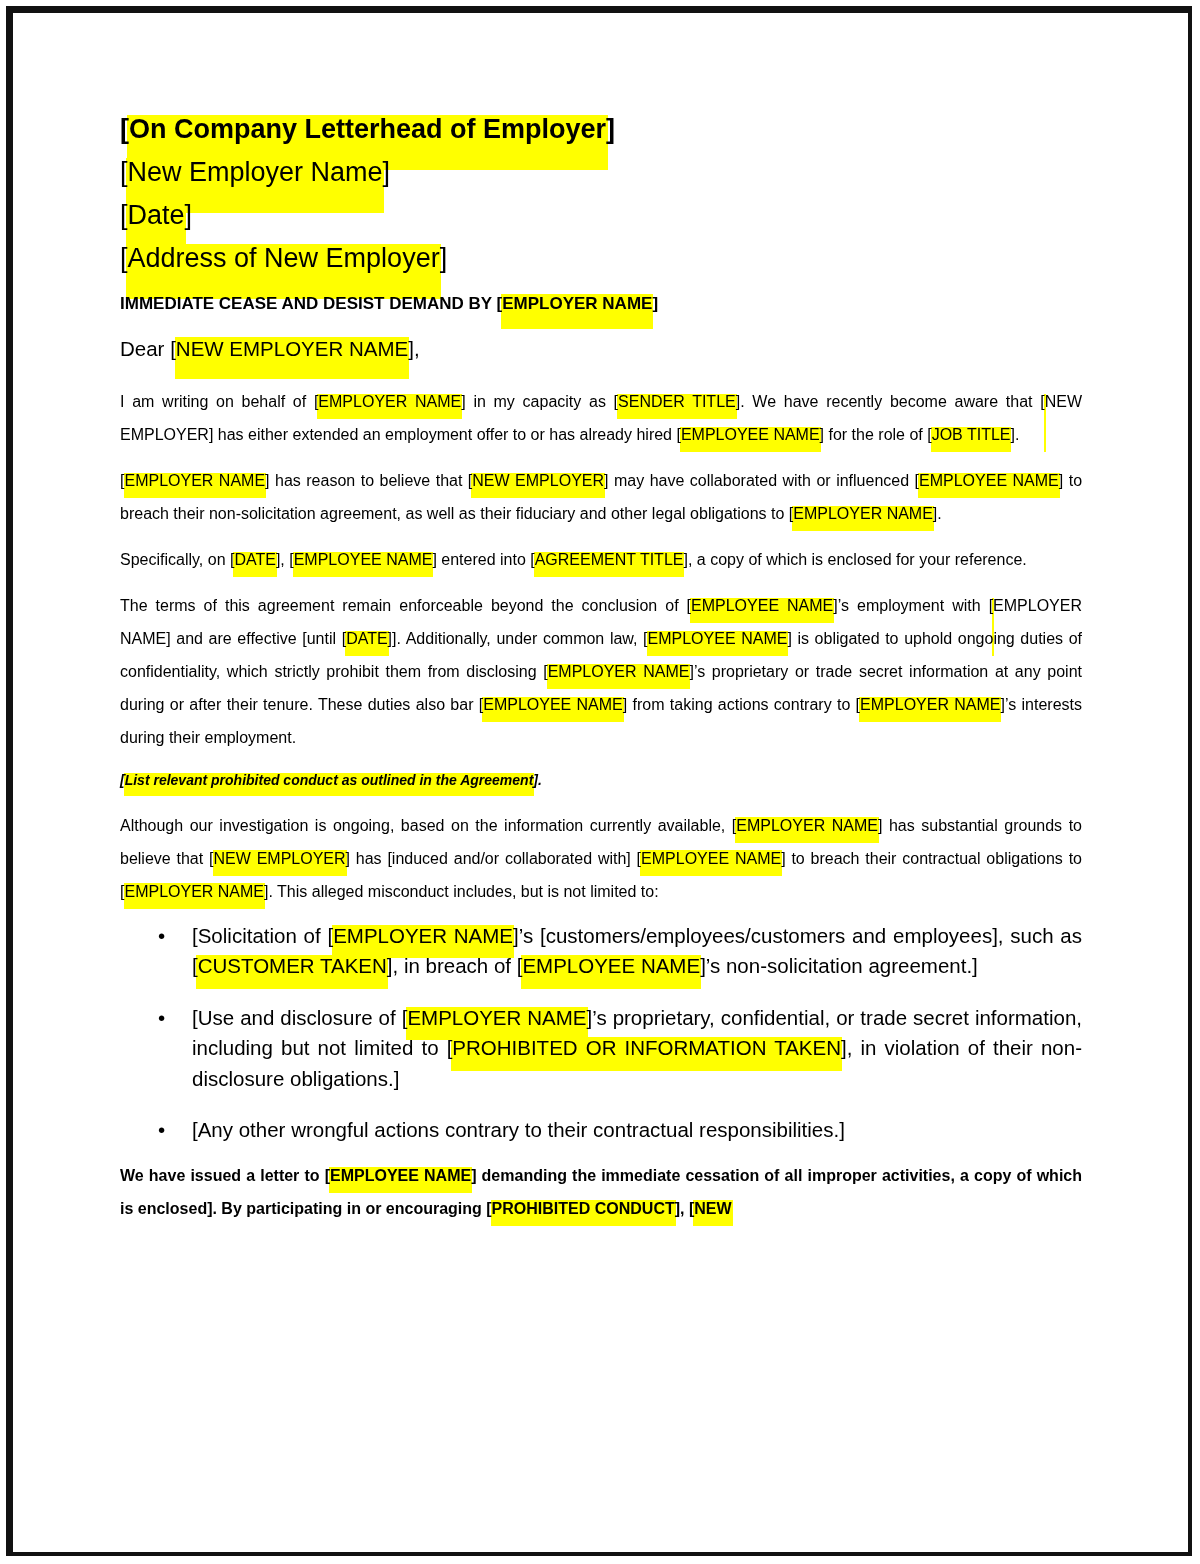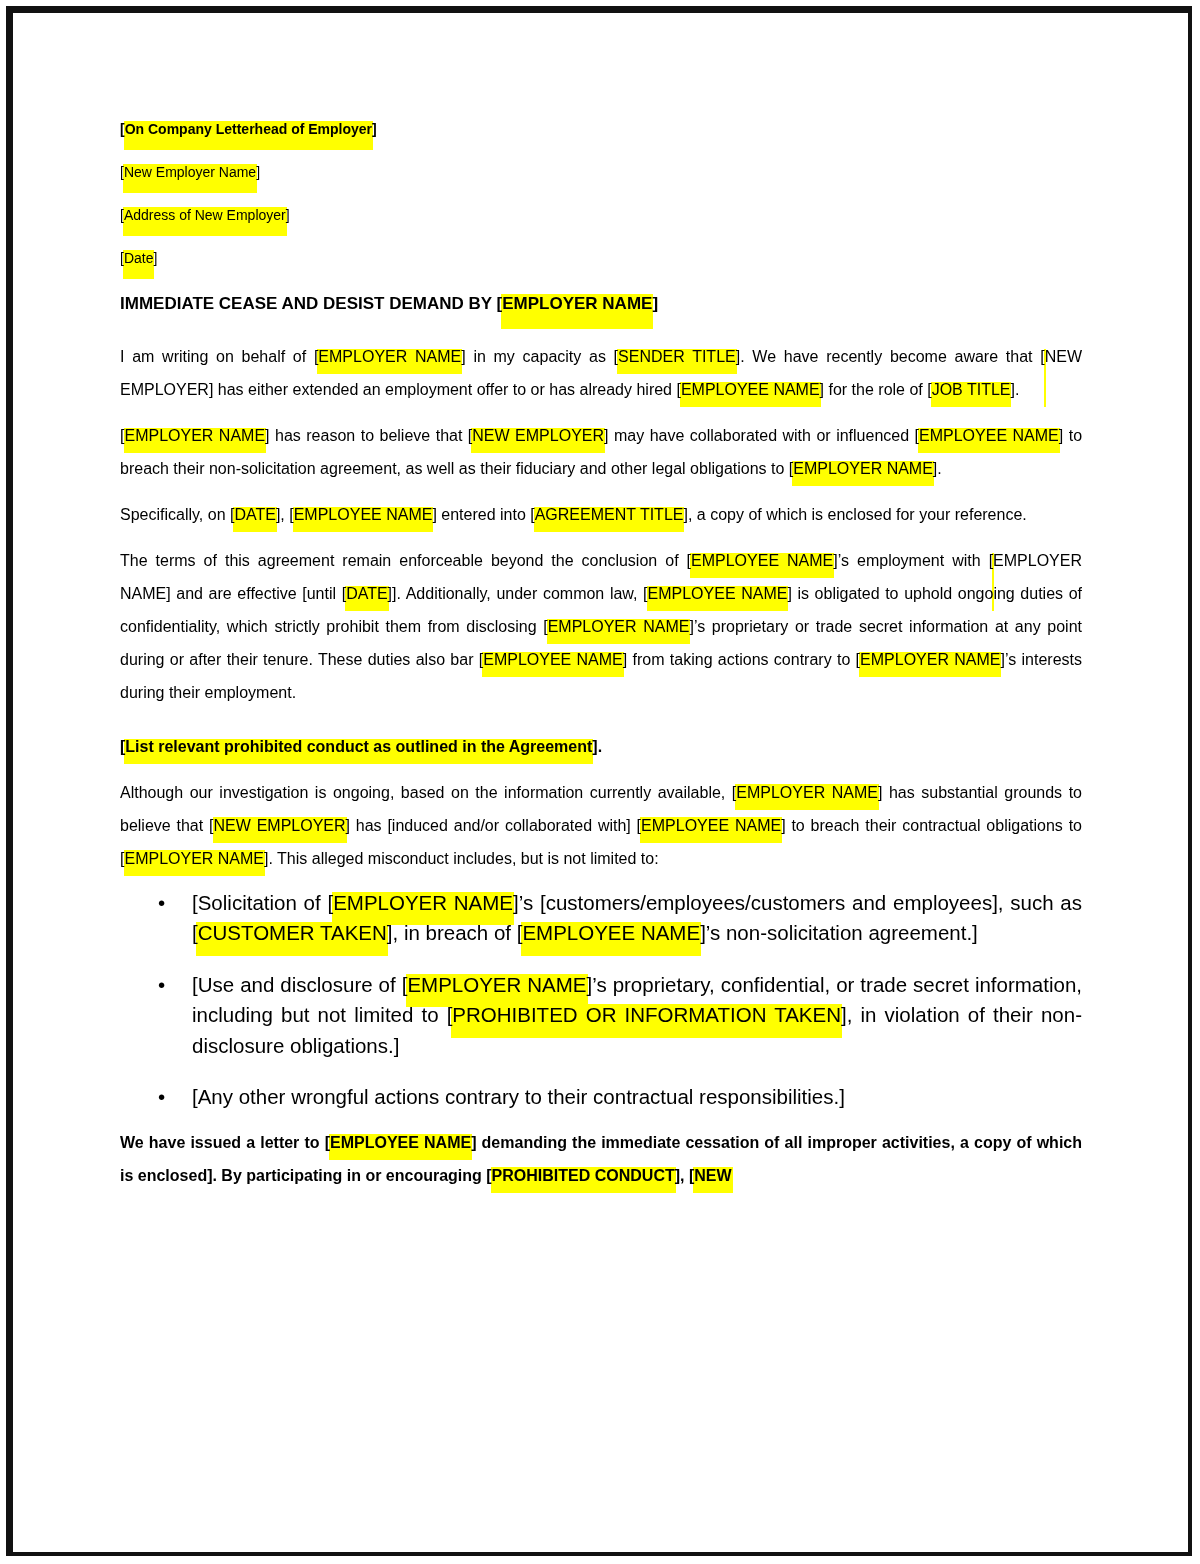--- a/index.html
+++ b/index.html
@@ -34,21 +34,21 @@
 
   #doc-body {
     position: absolute;
     left: 120px;
     top: 108px;
     width: 962px;
   }
 
   
   .hdr-line {
-    font-size: 14px;
+    font-size: 27px;
     line-height: 43px;
     color: #000000;
     white-space: nowrap;
   }
   .hdr-line.bold { font-weight: bold; }
 
   .doc-heading {
     font-size: 17px;
     font-weight: bold;
     line-height: 43px;
@@ -69,25 +69,26 @@
     font-size: 16px;
     line-height: 33px;
     color: #000000;
     text-align: justify;
     text-justify: inter-word;
     margin-top: 13px;
   }
   .para.lead { margin-top: 15px; }
 
   .para-italic {
-    font-size: 16px;
+    font-size: 14px;
     line-height: 30.5px;
     color: #000000;
     font-weight: bold;
-    margin-top: 23px;
+    font-style: italic;
+    margin-top: 11px;
   }
 
   
   .bullets {
     margin: 13px 0 0 0;
     padding: 0;
     list-style: none;
   }
   .bullet-item {
     position: relative;
@@ -149,26 +150,27 @@
 
 <div id="page">
 
   <div id="page-frame"></div>
 
   <div id="doc-body">
 
     <div id="header-block">
         <div class="hdr-line bold">[<span class="hl">On Company Letterhead of Employer</span>]</div>
         <div class="hdr-line">[<span class="hl">New Employer Name</span>]</div>
+        <div class="hdr-line">[<span class="hl">Date</span>]</div>
         <div class="hdr-line">[<span class="hl">Address of New Employer</span>]</div>
-        <div class="hdr-line">[<span class="hl">Date</span>]</div>
       </div>
 
     <div class="doc-heading" id="heading-block">IMMEDIATE CEASE AND DESIST DEMAND BY [<span class="hl">EMPLOYER NAME</span>]</div>
 
+    <div class="salutation" id="salutation-block">Dear [<span class="hl">NEW EMPLOYER NAME</span>],</div>
 
     <div id="paragraphs-block">
         <p class="para lead" style="margin: 15px 0px 0px;">I am writing on behalf of [<span class="hl">EMPLOYER NAME</span>] in my capacity as [<span class="hl">SENDER TITLE</span>]. We have recently become aware that [<span class="hl">NEW EMPLOYER</span>] has either extended an employment offer to or has already hired [<span class="hl">EMPLOYEE NAME</span>] for the role of [<span class="hl">JOB TITLE</span>].</p>
         <p class="para" style="margin: 13px 0px 8px;">[<span class="hl">EMPLOYER NAME</span>] has reason to believe that [<span class="hl">NEW EMPLOYER</span>] may have collaborated with or influenced [<span class="hl">EMPLOYEE NAME</span>] to breach their non-solicitation agreement, as well as their fiduciary and other legal obligations to [<span class="hl">EMPLOYER NAME</span>].</p>
         <p class="para" style="margin: 13px 0px 0px;">Specifically, on [<span class="hl">DATE</span>], [<span class="hl">EMPLOYEE NAME</span>] entered into [<span class="hl">AGREEMENT TITLE</span>], a copy of which is enclosed for your reference.</p>
         <p class="para" style="margin: 13px 0px 0px;">The terms of this agreement remain enforceable beyond the conclusion of [<span class="hl">EMPLOYEE NAME</span>]’s employment with [<span class="hl">EMPLOYER NAME</span>] and are effective [until [<span class="hl">DATE</span>]]. Additionally, under common law, [<span class="hl">EMPLOYEE NAME</span>] is obligated to uphold ongoing duties of confidentiality, which strictly prohibit them from disclosing [<span class="hl">EMPLOYER NAME</span>]’s proprietary or trade secret information at any point during or after their tenure. These duties also bar [<span class="hl">EMPLOYEE NAME</span>] from taking actions contrary to [<span class="hl">EMPLOYER NAME</span>]’s interests during their employment.</p>
       </div>
 
     <div class="para-italic" id="italic-block">[<span class="hl">List relevant prohibited conduct as outlined in the Agreement</span>].</div>
 

